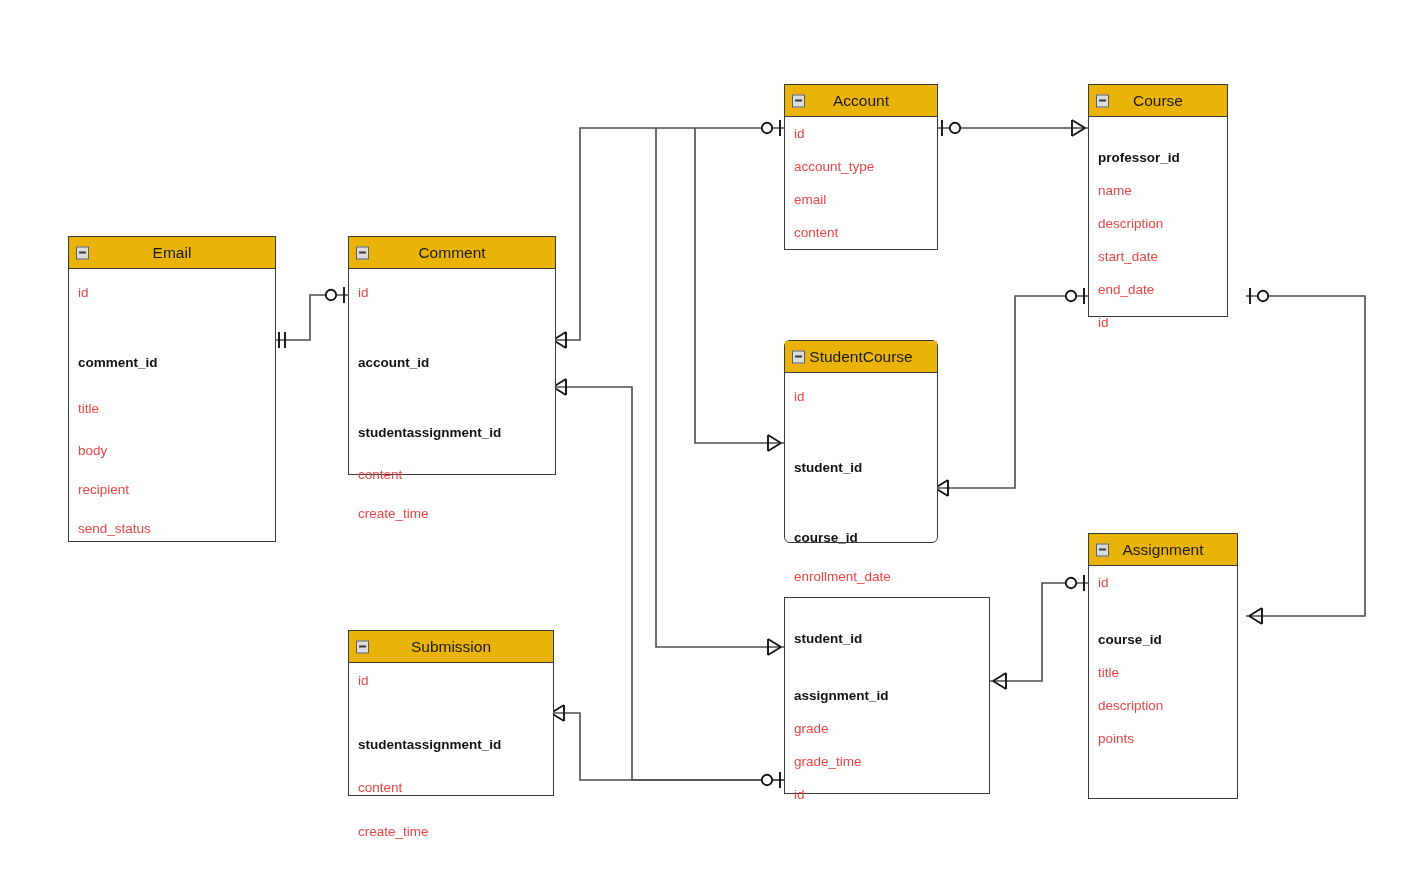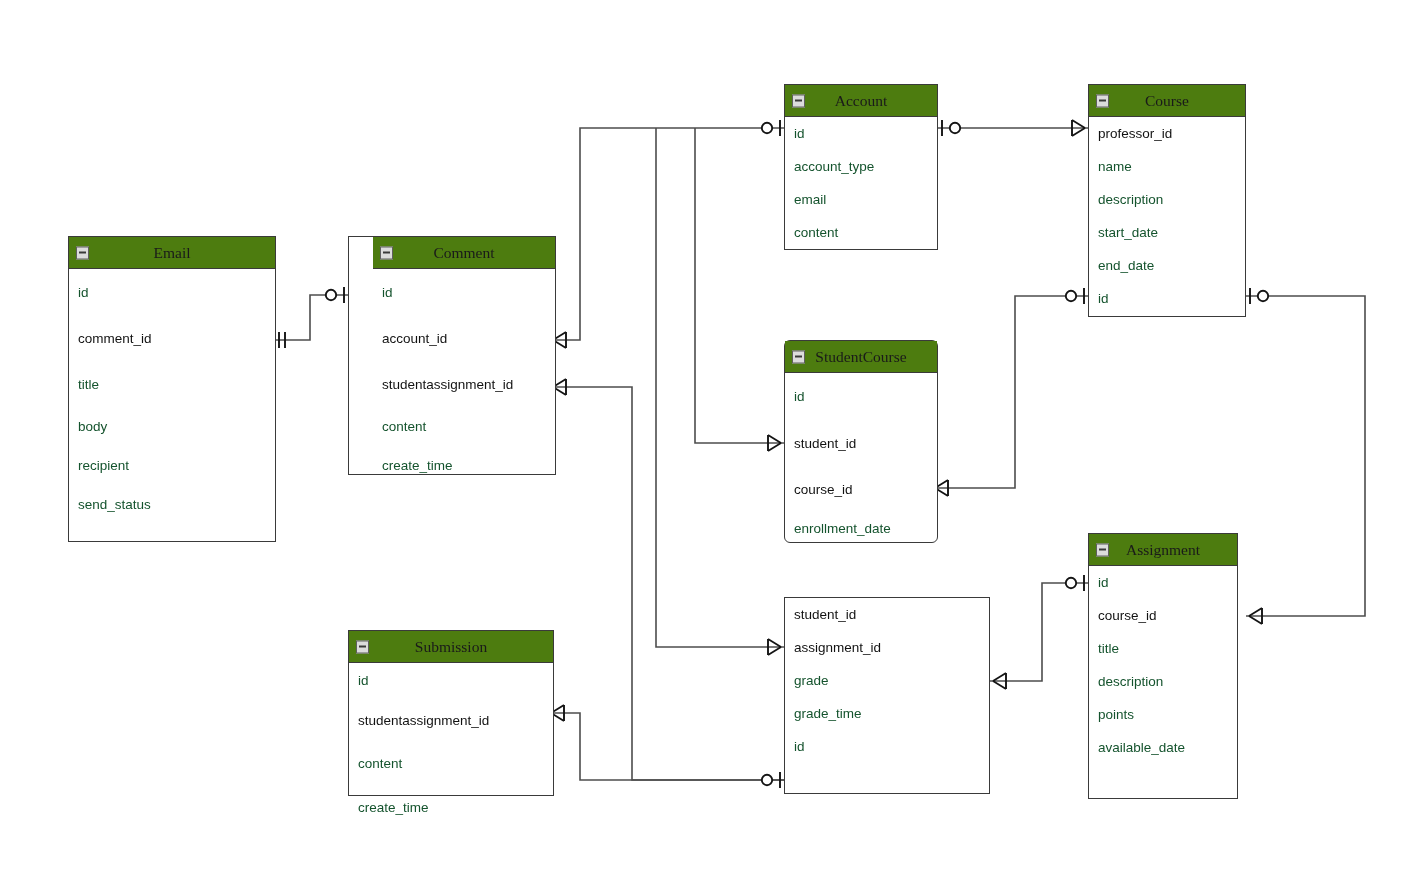--- a/index.html
+++ b/index.html
@@ -30,26 +30,25 @@
     position: absolute;
     box-sizing: border-box;
     border: 1.6px solid #3a3a3a;
     background: #ffffff;
     z-index: 5;
   }
   .entity-header {
     position: relative;
     box-sizing: border-box;
     height: 32px;
-    background: #4d7c0f;
+    background: #eab308;
     border-bottom: 1.6px solid #3a3a3a;
     display: flex;
     align-items: center;
     justify-content: center;
-    font-family: Liberation Serif, serif;
   }
   .collapse-icon {
     position: absolute;
     left: 7px;
     top: 50%;
     transform: translateY(-50%);
     width: 13px;
     height: 13px;
     box-sizing: border-box;
     border: 1.4px solid #5f5f5f;
@@ -73,27 +72,28 @@
   .entity-body {
     position: relative;
     padding: 0;
   }
   .field {
     position: relative;
     box-sizing: border-box;
     display: flex;
     align-items: center;
     font-size: 13.5px;
-    color: #14532d;
+    color: #ef4444;
     padding-left: 9px;
     white-space: nowrap;
   }
   .field.bold {
-    font-weight: normal;
+    font-weight: bold;
     color: #121212;
+    margin-top: 24px;
   }
 </style>
 </head>
 <body>
 
 <div id="canvas">
 
   <svg id="wires" viewBox="0 0 1420 884" xmlns="http://www.w3.org/2000/svg">
     <g fill="none" stroke="#4d4d4d" stroke-width="1.6">
 
@@ -238,21 +238,21 @@
             <span>body</span>
           </div>
           <div class="field" style="height: 39px;">
             <span>recipient</span>
           </div>
           <div class="field" style="height: 39px;">
             <span>send_status</span>
           </div>
         </div>
       </div>
-      <div class="entity" style="left: 348px; top: 236px; width: 208px; height: 239px; padding-left: 24px;">
+      <div class="entity" style="left: 348px; top: 236px; width: 208px; height: 239px;">
         <div class="entity-header">
           <span class="collapse-icon">
             <i></i>
           </span>
           <span class="entity-title">Comment</span>
         </div>
         <div class="entity-body">
           <div class="field" style="height: 46px;">
             <span>id</span>
           </div>
@@ -285,21 +285,21 @@
             <span>account_type</span>
           </div>
           <div class="field" style="height: 33px;">
             <span>email</span>
           </div>
           <div class="field" style="height: 33px;">
             <span>content</span>
           </div>
         </div>
       </div>
-      <div class="entity" style="left: 1088px; top: 84px; width: 158px; height: 233px;">
+      <div class="entity" style="left: 1088px; top: 84px; width: 140px; height: 233px;">
         <div class="entity-header">
           <span class="collapse-icon">
             <i></i>
           </span>
           <span class="entity-title">Course</span>
         </div>
         <div class="entity-body">
           <div class="field bold" style="height: 33px;">
             <span>professor_id</span>
           </div>
@@ -377,23 +377,20 @@
           </div>
           <div class="field" style="height: 33px;">
             <span>title</span>
           </div>
           <div class="field" style="height: 33px;">
             <span>description</span>
           </div>
           <div class="field" style="height: 33px;">
             <span>points</span>
           </div>
-          <div class="field" style="height: 33px;">
-            <span>available_date</span>
-          </div>
         </div>
       </div>
       <div class="entity" style="left: 348px; top: 630px; width: 206px; height: 166px;">
         <div class="entity-header">
           <span class="collapse-icon">
             <i></i>
           </span>
           <span class="entity-title">Submission</span>
         </div>
         <div class="entity-body">

